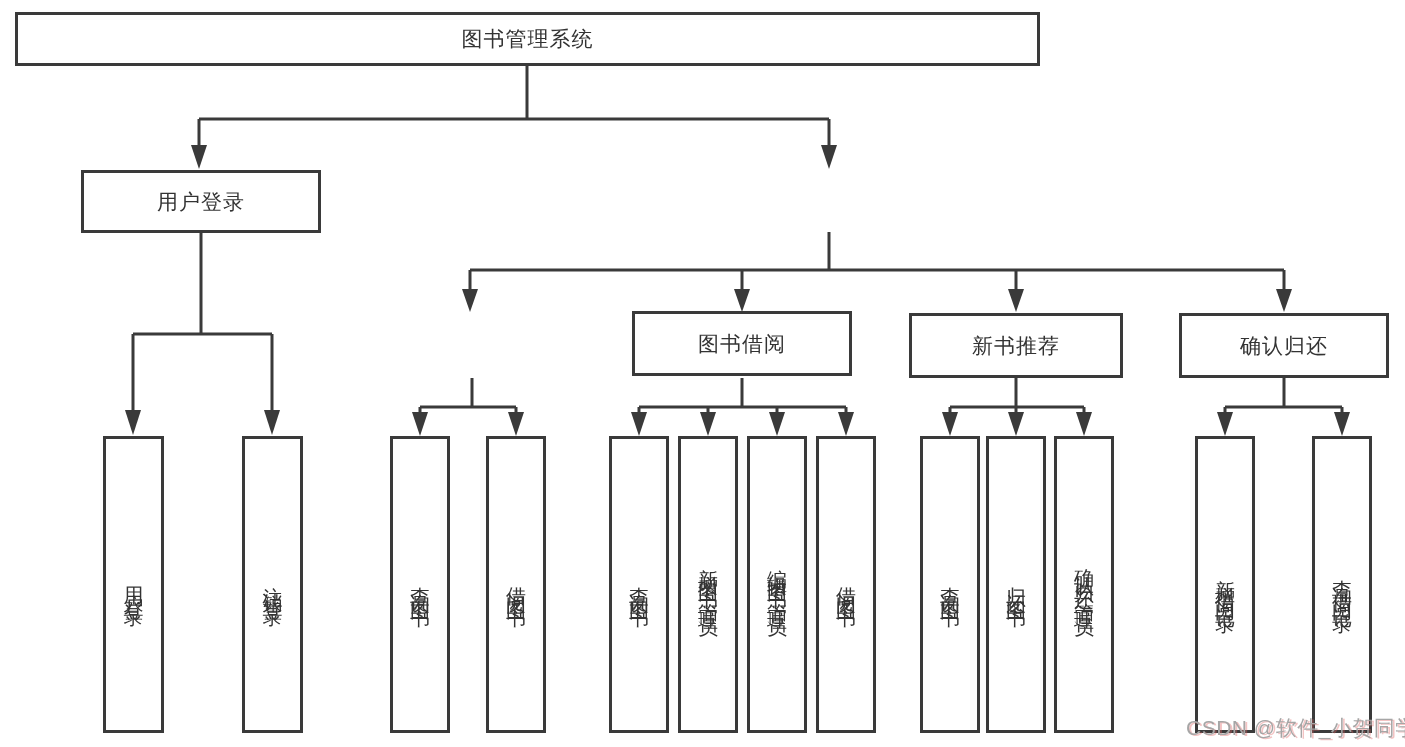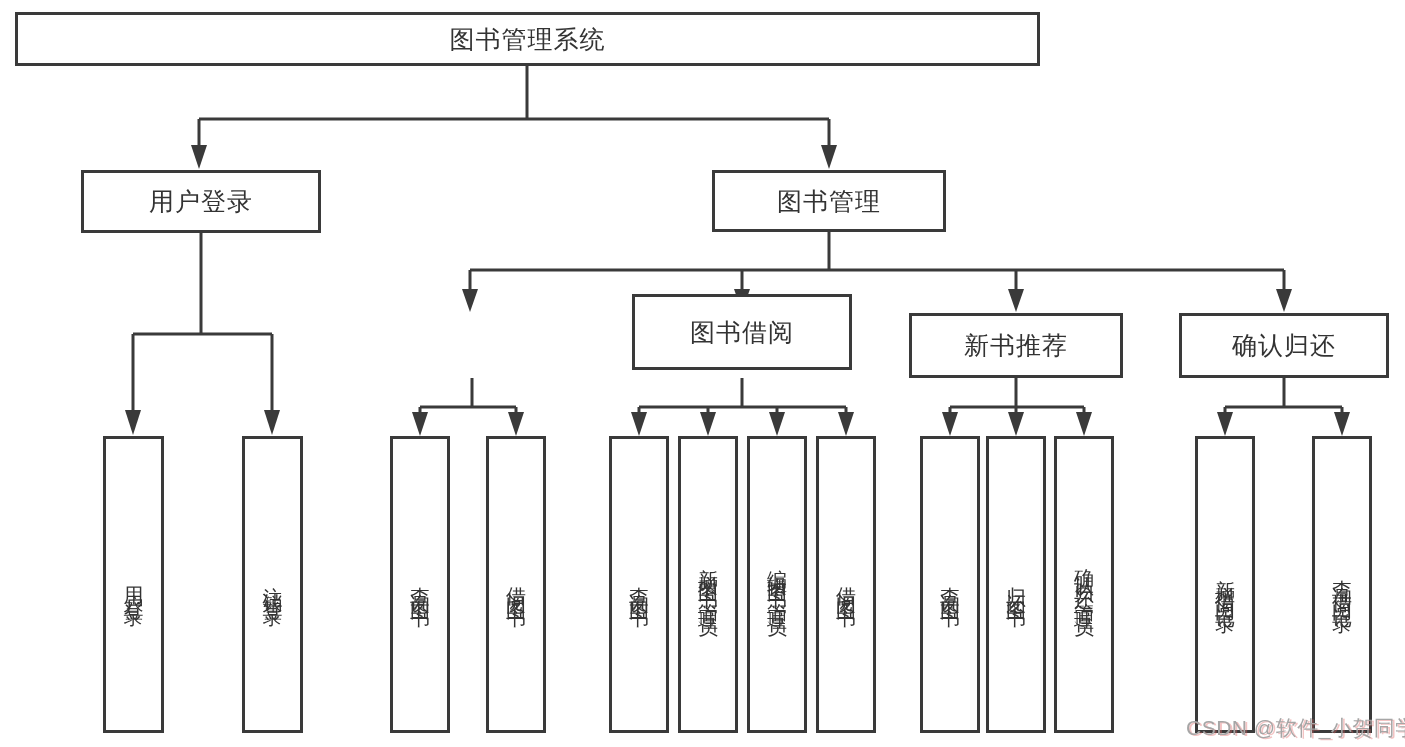--- a/index.html
+++ b/index.html
@@ -5,21 +5,21 @@
   html,body{margin:0;padding:0;background:#fff;}
   body{font-family:"Liberation Sans","DejaVu Sans",sans-serif;}
   .canvas{position:relative;width:1405px;height:747px;background:var(--bg,#fff);overflow:hidden;}
   .wires{position:absolute;left:0;top:0;z-index:1;}
   .wires path{stroke:var(--line,#3a3a3a);stroke-width:3;fill:none;}
   .wires polygon{fill:var(--line,#3a3a3a);stroke:none;}
   .node{position:absolute;box-sizing:border-box;border:3px solid var(--line,#3a3a3a);
         background:#fff;display:flex;align-items:center;justify-content:center;
         color:var(--text,#333);z-index:2;}
   .node span{letter-spacing:1px;}
-  .lvl-root span,.lvl-mid span{font-size:25px;}
+  .lvl-root span,.lvl-mid span{font-size:21px;}
   .leaf span.vtext{writing-mode:vertical-rl;text-orientation:mixed;font-size:20px;
         letter-spacing:7px;line-height:1.05;white-space:nowrap;}
   .watermark{position:absolute;z-index:6;font-size:21px;letter-spacing:0.5px;white-space:nowrap;
         color:var(--wm,#a6a6a6);text-shadow:2px 1px 0 rgba(224,96,96,0.38);}
 </style>
 </head>
 <body>
 
 <div class="canvas">
 
@@ -59,25 +59,22 @@
     <polygon points="1334,412 1350,412 1342,436"></polygon>
   </svg>
 
   <div class="node lvl-root" style="left:15px;top:12px;width:1025px;height:54px">
     <span>图书管理系统</span>
   </div>
 
   <div class="node lvl-mid" style="left:81px;top:170px;width:240px;height:63px">
     <span>用户登录</span>
   </div>
-  <div class="node lvl-mid" style="left:712px;top:170px;width:234px;height:62px">
-    <span>图书管理</span>
-  </div>
 
-  <div class="node lvl-mid" style="left:632px;top:294px;width:220px;height:76px">
+  <div class="node lvl-mid" style="left:632px;top:311px;width:220px;height:65px">
     <span>图书借阅</span>
   </div>
   <div class="node lvl-mid" style="left:909px;top:313px;width:214px;height:65px">
     <span>新书推荐</span>
   </div>
   <div class="node lvl-mid" style="left:1179px;top:313px;width:210px;height:65px">
     <span>确认归还</span>
   </div>
 
   <div class="node leaf" style="left:103px;top:436px;width:61px;height:297px">

